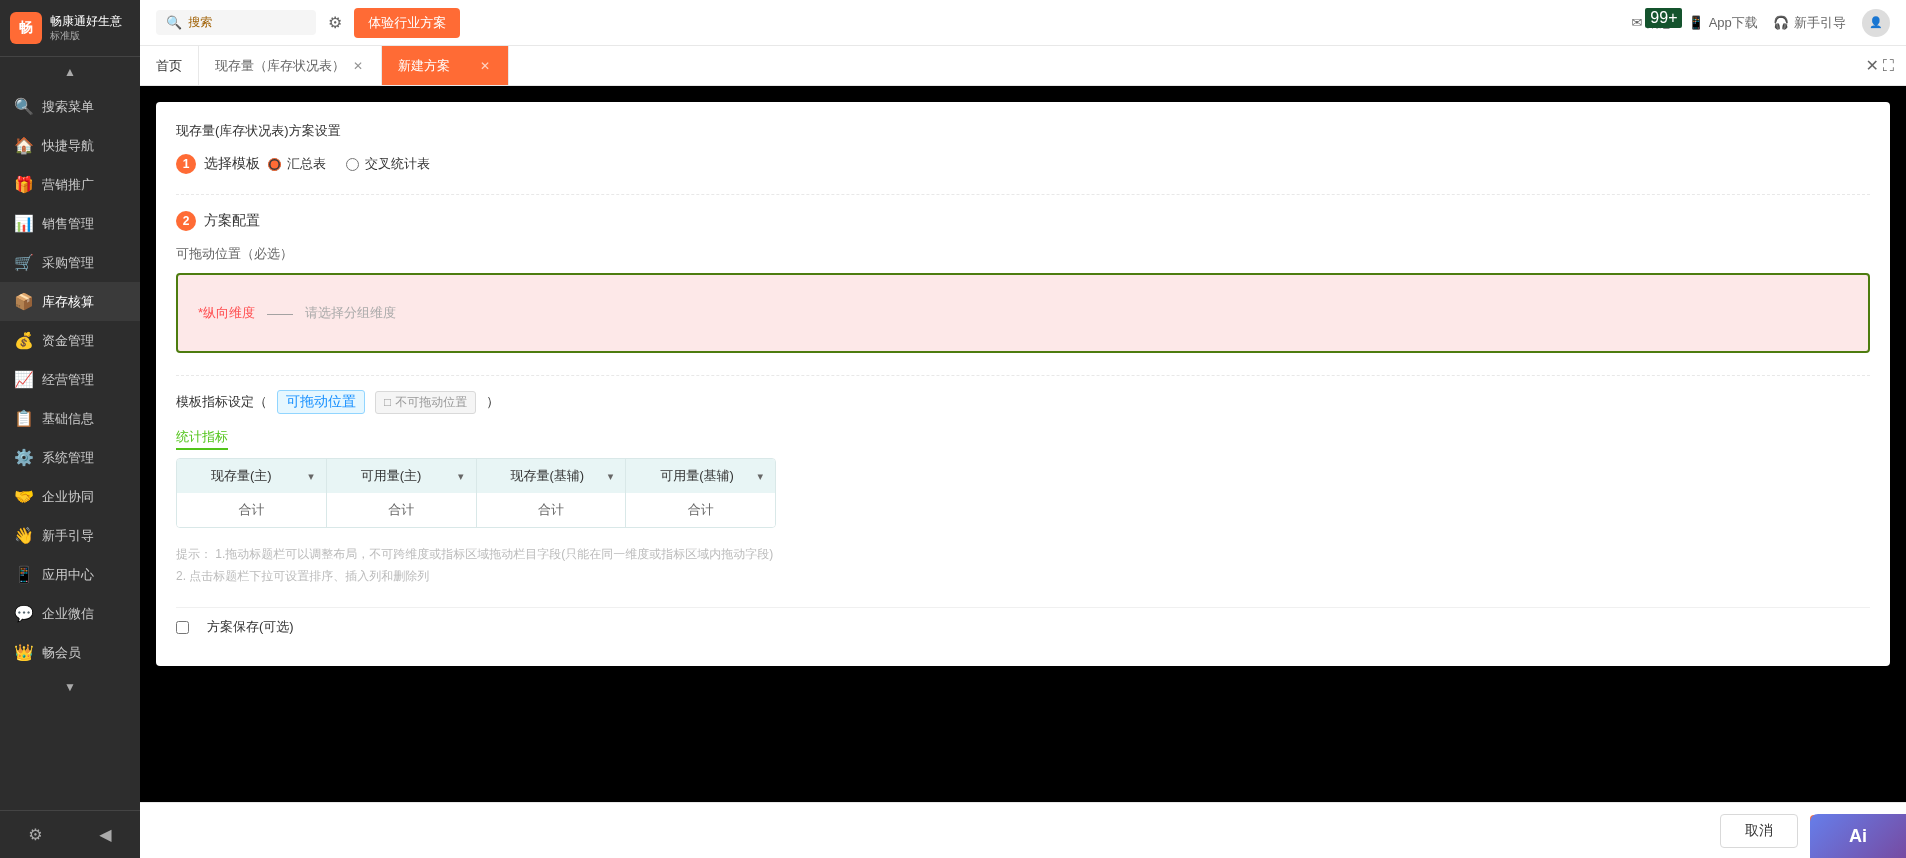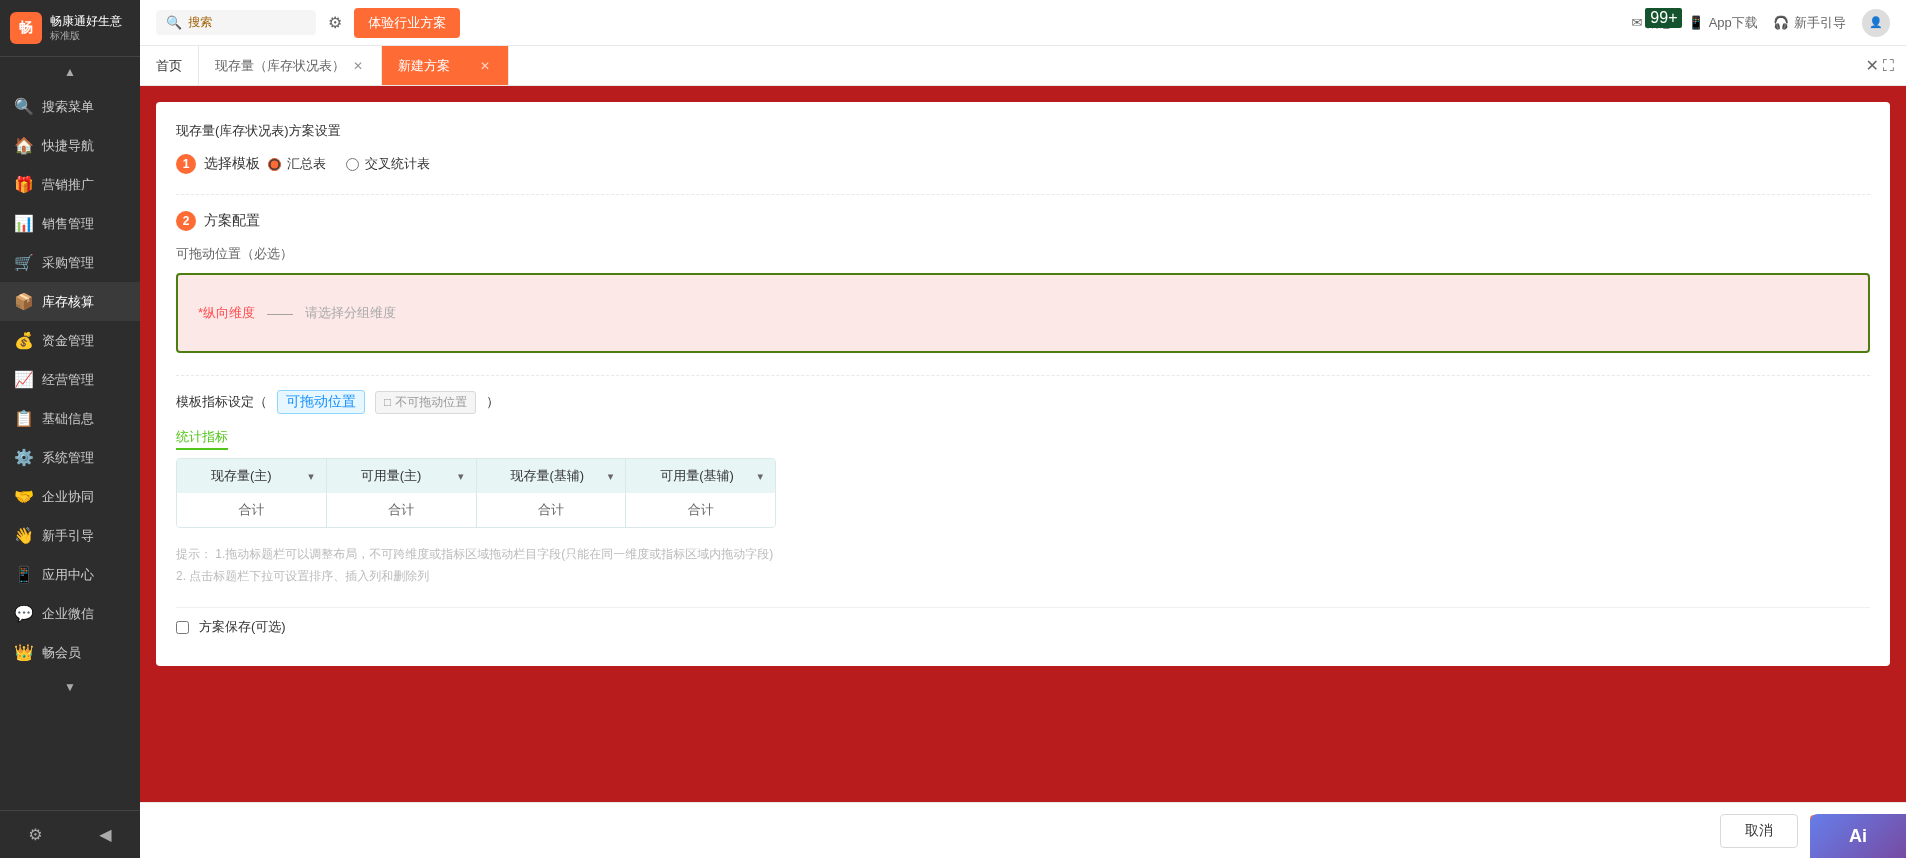--- a/index.html
+++ b/index.html
@@ -146,21 +146,21 @@
       padding: 0 12px;
     }
     .tabbar-expand-btn {
       background: none; border: none; cursor: pointer; color: #666; font-size: 16px;
     }
 
     
     .content {
       flex: 1;
       overflow-y: auto;
-      background: #b91c1c;
+      background: #000000;
       padding: 16px;
       position: relative;
     }
     .page-title {
       font-size: 13px; color: #333; margin-bottom: 14px; font-weight: normal;
     }
 
     
     .panel {
       background: #fff;
@@ -261,21 +261,21 @@
     }
     .stats-table-cell:last-child { border-right: none; }
     .col-dropdown { color: #666; cursor: pointer; font-size: 11px; }
 
     
     .hint-section { margin-top: 16px; }
     .hint-item { font-size: 12px; color: #bbb; line-height: 1.8; }
 
     
     .save-option {
-      display: flex; align-items: center; gap: 10px;
+      display: flex; align-items: center; gap: 18px;
       margin-top: 16px; padding: 10px 0; border-top: 1px solid #f0f0f0;
     }
     .save-checkbox { cursor: pointer; }
     .save-label { font-size: 13px; color: #333; cursor: pointer; }
 
     
     .footer-bar {
       background: #fff;
       border-top: 1px solid #e8e8e8;
       height: 56px;

